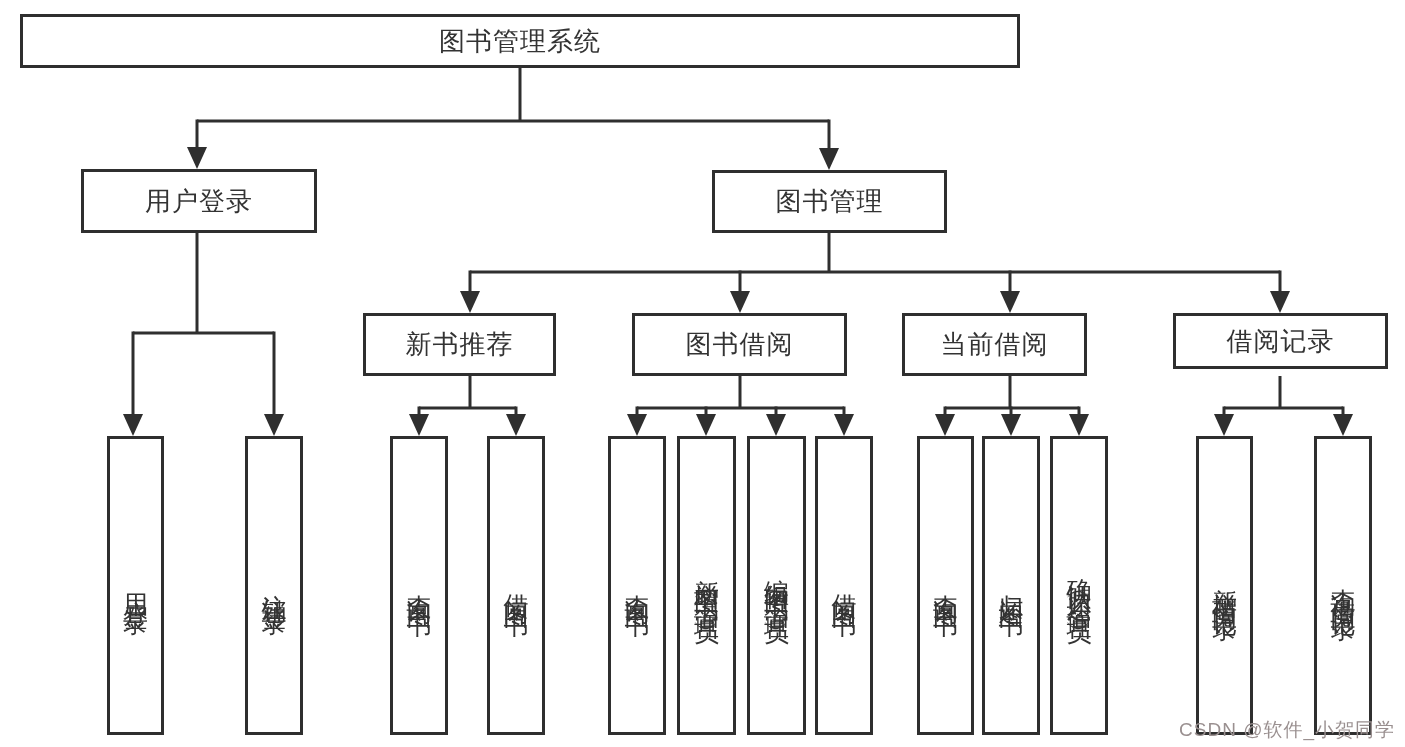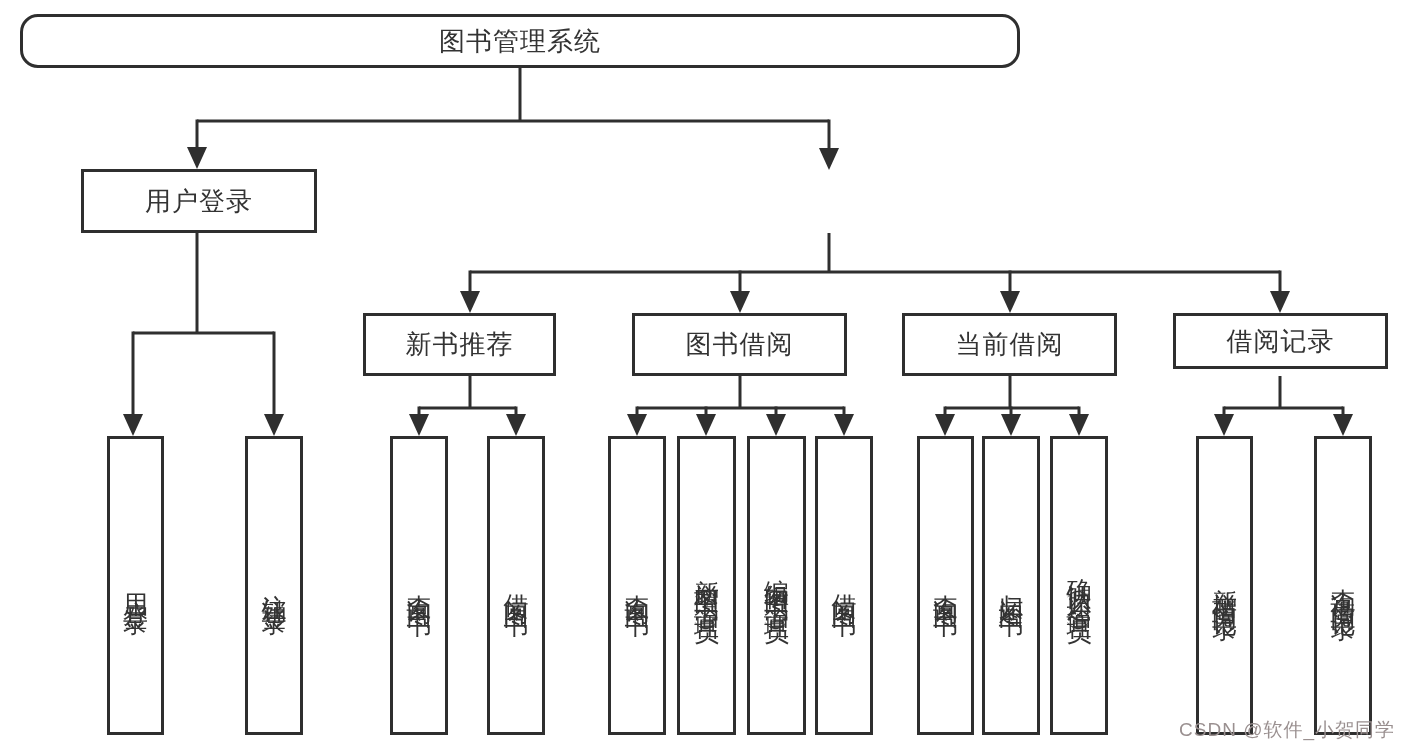--- a/index.html
+++ b/index.html
@@ -101,27 +101,28 @@
     <g stroke="#2f2f2f" stroke-width="3" fill="#2f2f2f">
       <path d="M1280 376 V408" fill="none"></path>
       <path d="M1224 408 H1343" fill="none"></path>
       <path d="M1224 406.5 V416" fill="none"></path>
       <path d="M1343 406.5 V416" fill="none"></path>
       <polygon points="1214,414 1234,414 1224,436" stroke="none"></polygon>
       <polygon points="1333,414 1353,414 1343,436" stroke="none"></polygon>
     </g>
   </svg>
 
-  <div class="node" style="left:20px;top:14px;width:1000px;height:54px;border-radius:18px;">图书管理系统</div>
+  <div class="node" style="left:20px;top:14px;width:1000px;height:54px;">图书管理系统</div>
 
   <div class="node" style="left:81px;top:169px;width:236px;height:64px;">用户登录</div>
+  <div class="node" style="left:712px;top:170px;width:235px;height:63px;">图书管理</div>
 
   <div class="node" style="left:363px;top:313px;width:193px;height:63px;">新书推荐</div>
   <div class="node" style="left:632px;top:313px;width:215px;height:63px;">图书借阅</div>
-  <div class="node" style="left:902px;top:313px;width:215px;height:63px;">当前借阅</div>
+  <div class="node" style="left:902px;top:313px;width:185px;height:63px;">当前借阅</div>
   <div class="node" style="left:1173px;top:313px;width:215px;height:56px;">借阅记录</div>
 
   <div class="node leaf" style="left:107px;top:436px;width:57px;height:299px;">用户登录</div>
   <div class="node leaf" style="left:245px;top:436px;width:58px;height:299px;">注销登录</div>
 
   <div class="node leaf" style="left:390px;top:436px;width:58px;height:299px;">查询图书</div>
   <div class="node leaf" style="left:487px;top:436px;width:58px;height:299px;">借阅图书</div>
 
   <div class="node leaf" style="left:608px;top:436px;width:58px;height:299px;">查询图书</div>
   <div class="node leaf" style="left:677px;top:436px;width:59px;height:299px;">新增图书（管理员）</div>

